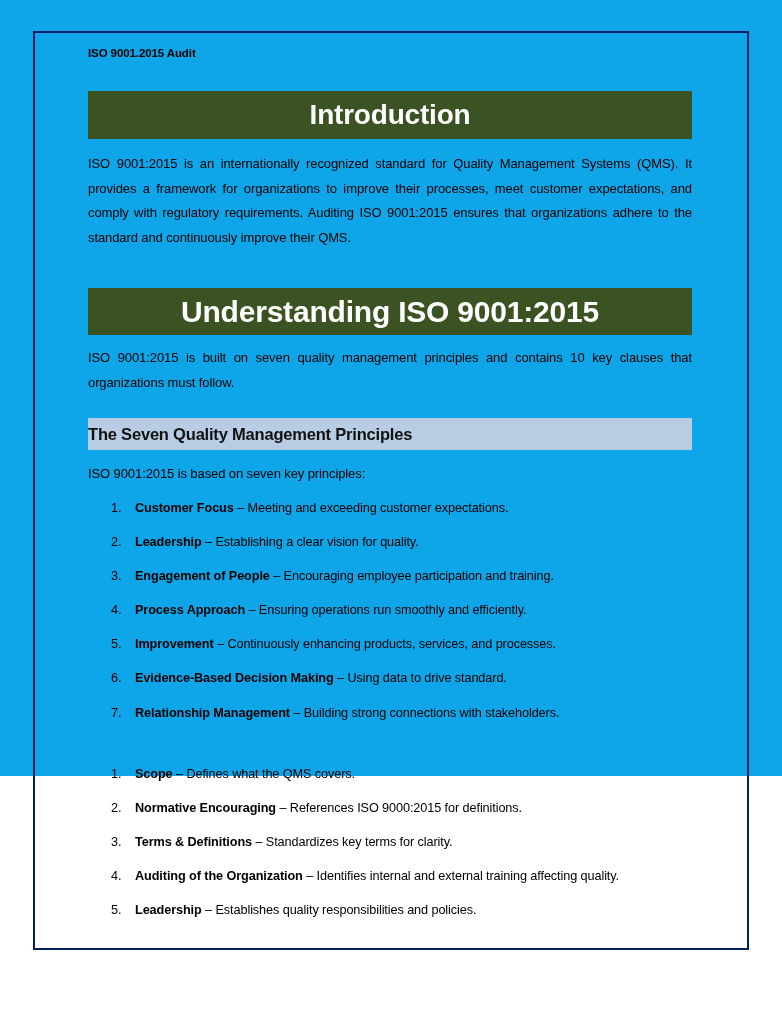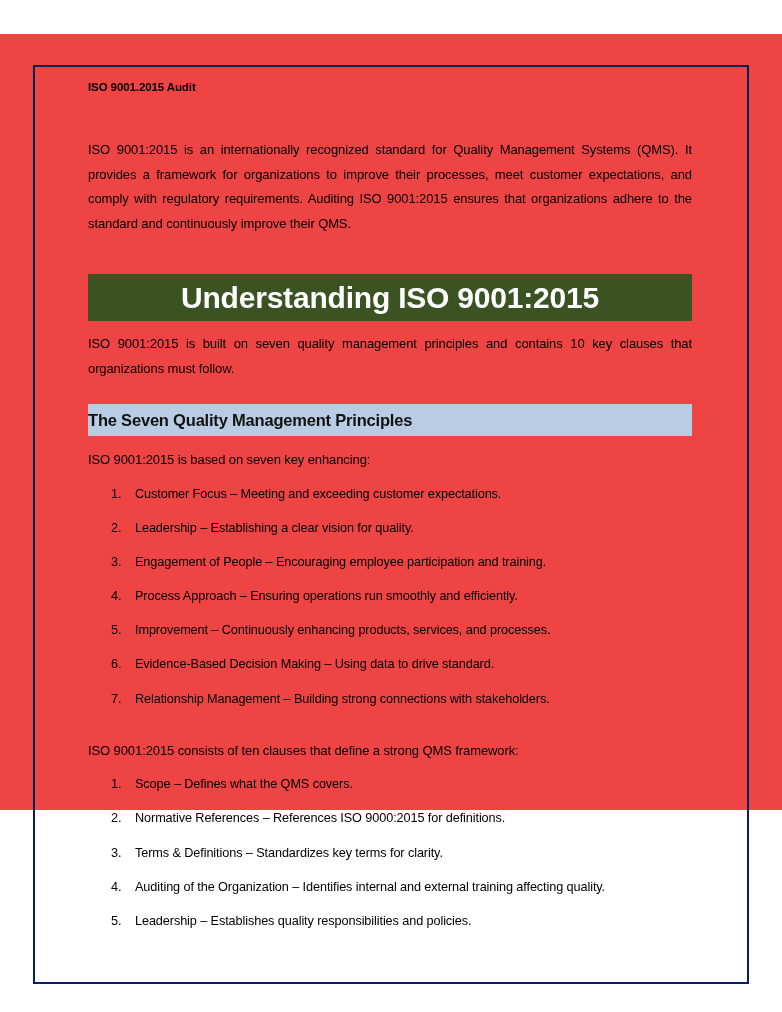--- a/index.html
+++ b/index.html
@@ -15,22 +15,21 @@
     overflow: hidden;
   }
 
   
   .page {
     position: absolute;
     left: 0;
     top: 0;
     width: 782px;
     height: 776px;
-    background: #ef4444;
-    margin-top: 34px;
+    background: #0ea5e9;
   }
   .page-border {
     position: absolute;
     left: 33px;
     top: 31px;
     width: 716px;
     height: 919px;
     border: 2px solid #002060;
     box-sizing: border-box;
     pointer-events: none;
@@ -121,54 +120,55 @@
     line-height: 16px;
   }
   ol.numlist > li:last-child { margin-bottom: 0; }
   .num {
     position: absolute;
     left: 23px;
     top: 0;
     width: 18px;
     text-align: left;
   }
-  .term { font-weight: normal; }
+  .term { font-weight: bold; }
   .desc { font-weight: normal; }
 </style>
 </head>
 <body>
 
 <div class="page">
 
   <div class="page-border"></div>
 
   <div class="content">
 
     <div class="doc-header">ISO 9001.2015 Audit</div>
 
+    <div class="banner banner-1">Introduction</div>
 
     <div class="gap-after-banner1"></div>
 
     <p class="body">ISO 9001:2015 is an internationally recognized standard for Quality Management Systems (QMS). It provides a framework for organizations to improve their processes, meet customer expectations, and comply with regulatory requirements. Auditing ISO 9001:2015 ensures that organizations adhere to the standard and continuously improve their QMS.</p>
 
     <div class="gap-para-to-banner2"></div>
 
     <div class="banner banner-2">Understanding ISO 9001:2015</div>
 
     <div class="gap-after-banner2"></div>
 
     <p class="body">ISO 9001:2015 is built on seven quality management principles and contains 10 key clauses that organizations must follow.</p>
 
     <div class="gap-para-to-sub1"></div>
 
     <div class="subbanner">The Seven Quality Management Principles</div>
 
     <div class="gap-after-sub1"></div>
 
-    <p class="body flush">ISO 9001:2015 is based on seven key enhancing:</p>
+    <p class="body flush">ISO 9001:2015 is based on seven key principles:</p>
 
     <div class="gap-lead-to-list"></div>
 
     <ol class="numlist">
       <li>
         <span class="num">1.</span><span class="term">Customer Focus</span><span class="desc"> – Meeting and exceeding customer expectations.</span>
       </li>
       <li>
         <span class="num">2.</span><span class="term">Leadership</span><span class="desc"> – Establishing a clear vision for quality.</span>
       </li>
@@ -187,30 +187,29 @@
       <li>
         <span class="num">7.</span><span class="term">Relationship Management</span><span class="desc"> – Building strong connections with stakeholders.</span>
       </li>
     </ol>
 
     <div class="gap-list-to-sub2"></div>
 
 
     <div class="gap-after-sub2"></div>
 
-    <p class="body flush">ISO 9001:2015 consists of ten clauses that define a strong QMS framework:</p>
 
     <div class="gap-lead-to-list"></div>
 
     <ol class="numlist">
       <li>
         <span class="num">1.</span><span class="term">Scope</span><span class="desc"> – Defines what the QMS covers.</span>
       </li>
       <li>
-        <span class="num">2.</span><span class="term">Normative References</span><span class="desc"> – References ISO 9000:2015 for definitions.</span>
+        <span class="num">2.</span><span class="term">Normative Encouraging</span><span class="desc"> – References ISO 9000:2015 for definitions.</span>
       </li>
       <li>
         <span class="num">3.</span><span class="term">Terms &amp; Definitions</span><span class="desc"> – Standardizes key terms for clarity.</span>
       </li>
       <li>
         <span class="num">4.</span><span class="term">Auditing of the Organization</span><span class="desc"> – Identifies internal and external training affecting quality.</span>
       </li>
       <li>
         <span class="num">5.</span><span class="term">Leadership</span><span class="desc"> – Establishes quality responsibilities and policies.</span>
       </li>

